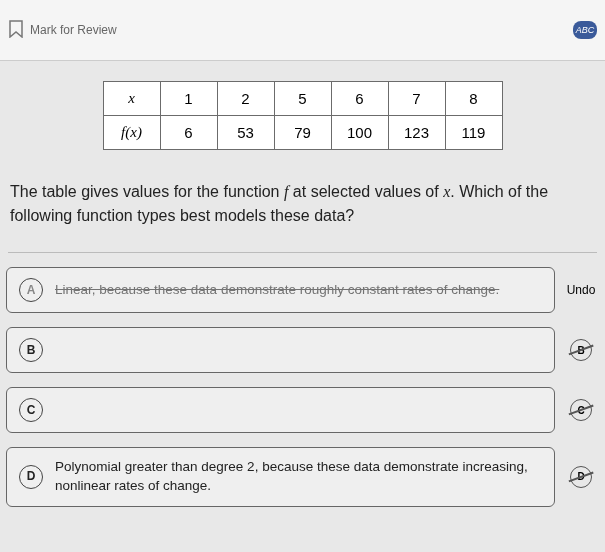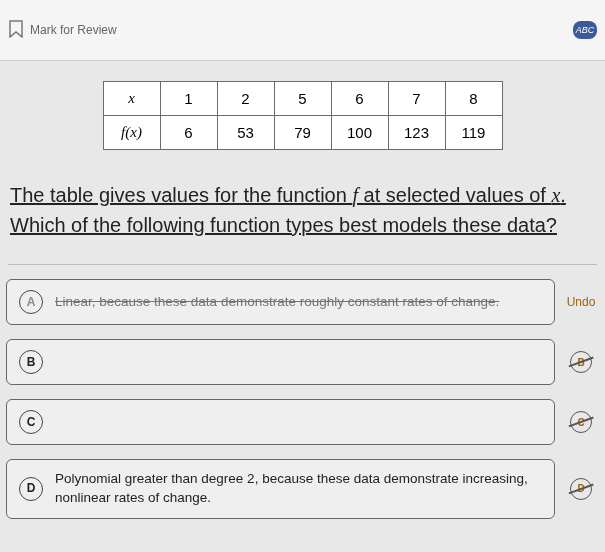--- a/index.html
+++ b/index.html
@@ -55,24 +55,23 @@
     text-align: center;
     font-size: 15px;
     min-width: 28px;
   }
   table.data td.hdr {
     font-style: italic;
     font-family: "Times New Roman", serif;
   }
   .question {
     padding: 0 8px 18px 10px;
-    font-size: 20px;
+    font-size: 16px;
     color: #222;
     line-height: 1.5;
-    text-decoration: underline;
   }
   .question .fvar { font-style: italic; font-family: "Times New Roman", serif; }
   .options {
     padding: 0 6px;
   }
   .option-row {
     display: flex;
     align-items: center;
     gap: 8px;
     margin-bottom: 14px;
@@ -104,21 +103,21 @@
   }
   .option.eliminated .opt-text {
     text-decoration: line-through;
     color: #737373;
   }
   .option.eliminated {
     color: #888;
   }
   .side-btn {
     font-size: 12px;
-    color: #a16207;
+    color: #000000;
     cursor: pointer;
     width: 36px;
     text-align: center;
   }
   .elim-icon {
     width: 20px;
     height: 20px;
     border: 1.5px solid #555;
     border-radius: 50%;
     display: inline-flex;

